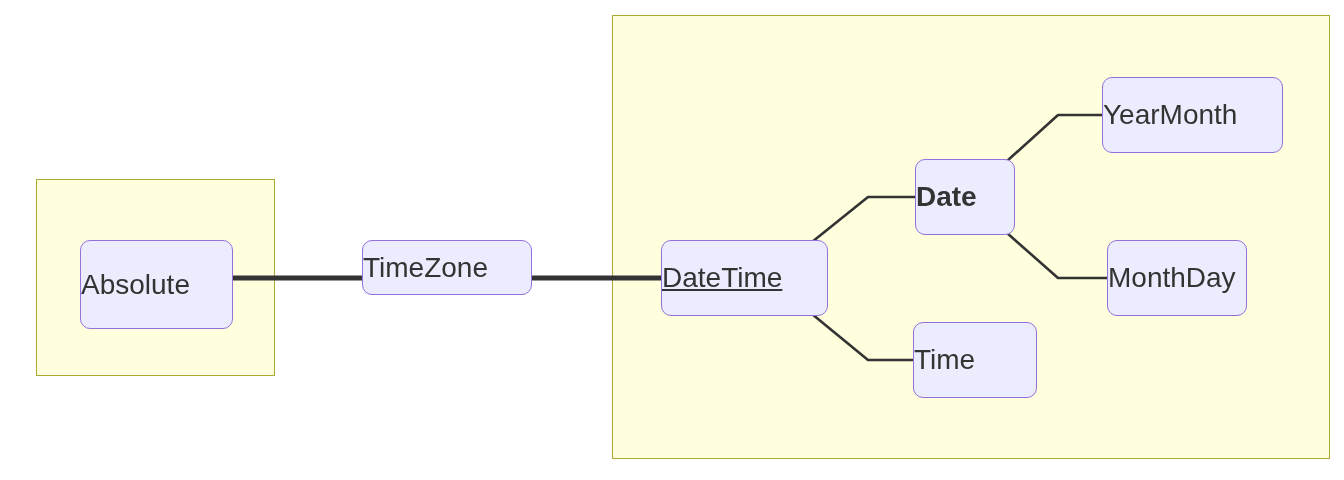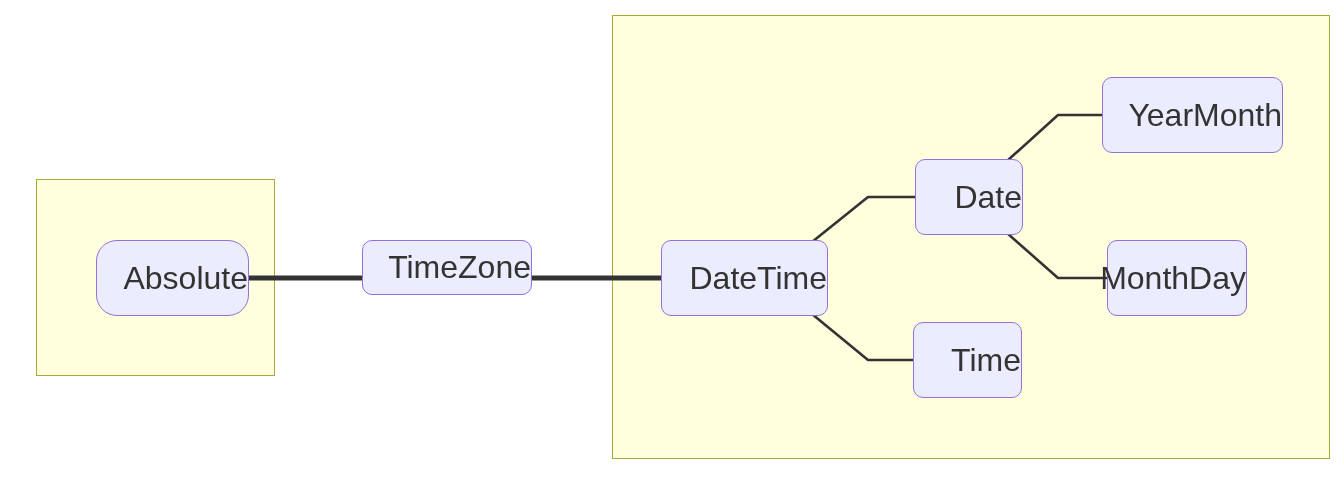--- a/index.html
+++ b/index.html
@@ -26,32 +26,32 @@
     pointer-events: none;
   }
   .node {
     position: absolute;
     background: #ececff;
     border: 1.8px solid #9370db;
     border-radius: 10px;
     box-sizing: border-box;
     display: flex;
     align-items: center;
-    justify-content: flex-end;
-    font-size: 32px;
+    justify-content: flex-start;
+    font-size: 28px;
     color: #333333;
     white-space: nowrap;
   }
-  .node-absolute  { left: 96px;   top: 240px; width: 153px; height: 76px; border-radius: 21px; }
+  .node-absolute  { left: 80px;   top: 240px; width: 153px; height: 89px; }
   .node-timezone  { left: 362px;  top: 240px; width: 170px; height: 55px; }
-  .node-datetime  { left: 661px;  top: 240px; width: 167px; height: 76px; }
-  .node-date      { left: 915px;  top: 159px; width: 108px; height: 76px; }
+  .node-datetime  { left: 661px;  top: 240px; width: 167px; height: 76px; text-decoration: underline; }
+  .node-date      { left: 915px;  top: 159px; width: 100px; height: 76px; font-weight: bold; }
   .node-yearmonth { left: 1102px; top: 77px;  width: 181px; height: 76px; }
   .node-monthday  { left: 1107px; top: 240px; width: 140px; height: 76px; }
-  .node-time      { left: 913px;  top: 322px; width: 109px; height: 76px; }
+  .node-time      { left: 913px;  top: 322px; width: 124px; height: 76px; }
   .edge {
     fill: none;
     stroke: #333333;
     stroke-linejoin: round;
     stroke-linecap: butt;
   }
   .edge-thick  { stroke-width: 5px; }
   .edge-normal { stroke-width: 2.6px; }
 </style>
 </head>

